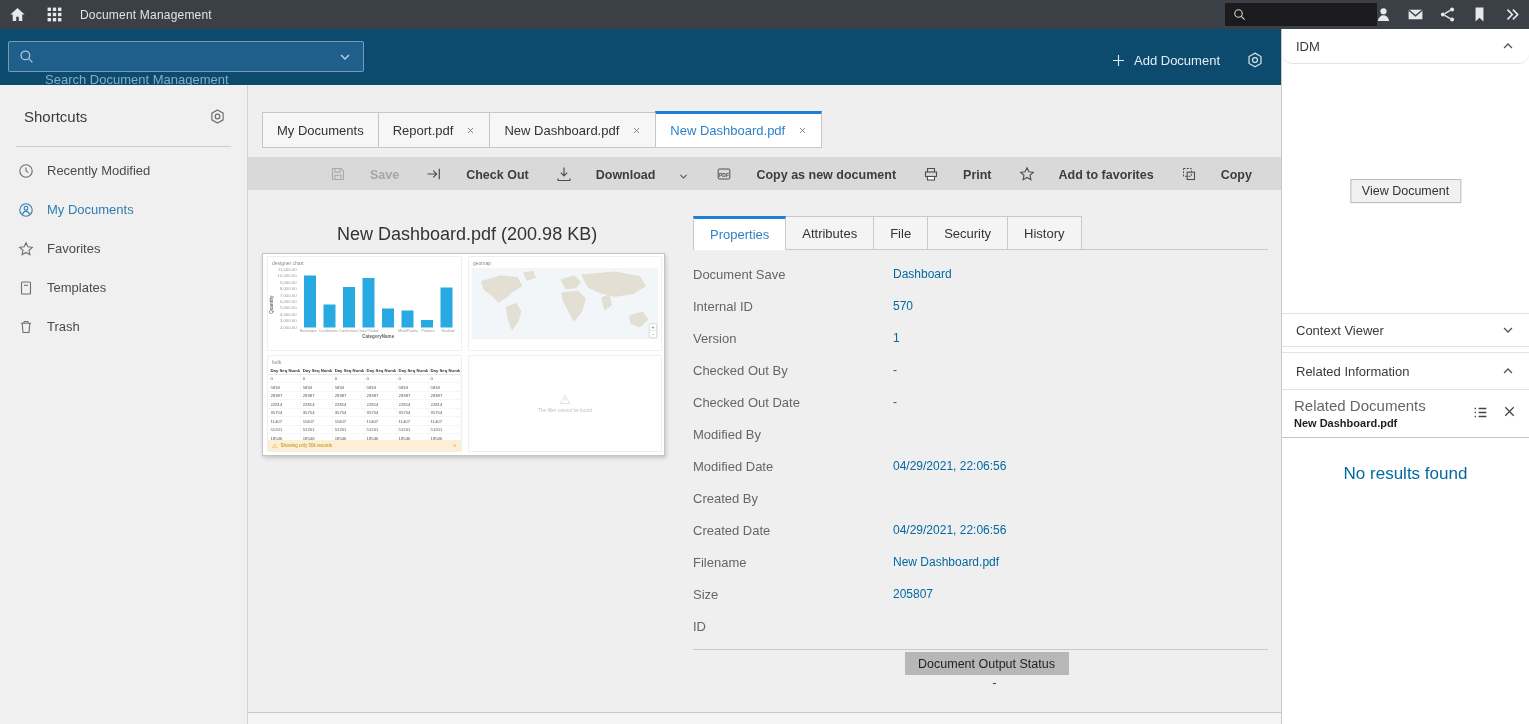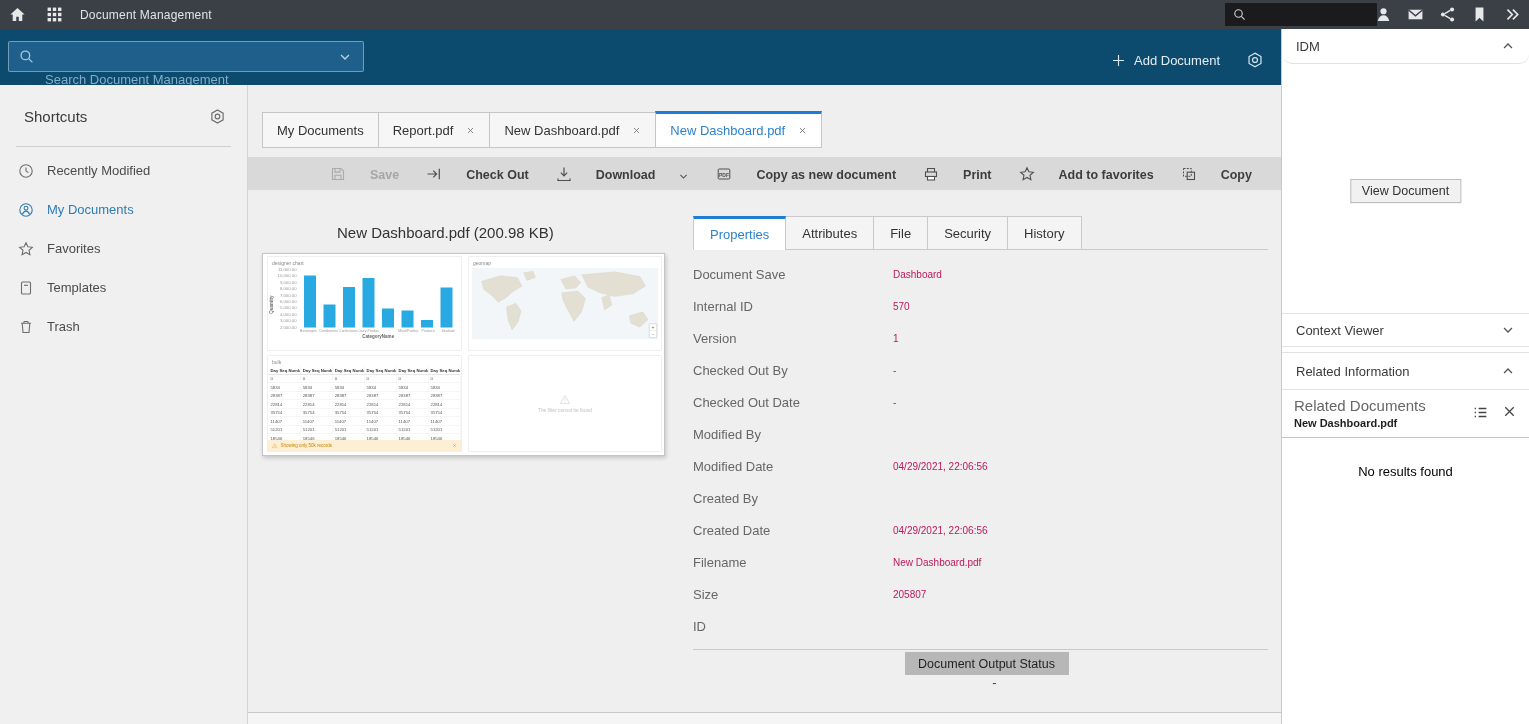--- a/index.html
+++ b/index.html
@@ -55,21 +55,21 @@
   .dtab.active{height:37px;background:#fff;border-top:3px solid #1e7ed6;color:#2e82c8;z-index:2;position:relative;}
   
   #toolbar{position:absolute;top:72px;left:0;right:0;height:33px;background:#d9d9d9;display:flex;align-items:center;padding-left:82px;box-sizing:border-box;gap:27px;}
   .tbar-btn{display:flex;align-items:flex-end;gap:24px;cursor:pointer;color:#3d3d3d;font-size:12.5px;font-weight:bold;white-space:nowrap;}
   .tbar-btn .tbar-ic{width:16px;height:16px;color:#4f4f4f;flex:none;}
   .tbar-btn .tbar-caret{width:11px;height:11px;color:#4f4f4f;margin-left:-1px;}
   .tbar-btn.disabled{color:#a6a6a6;cursor:default;}
   .tbar-btn.disabled .tbar-ic{color:#ababab;}
 
   
-  #preview-title{position:absolute;top:139px;left:89px;font-size:15px;color:#333;}
+  #preview-title{position:absolute;top:139px;left:89px;font-size:18px;color:#333;}
   #thumb{position:absolute;top:168px;left:14px;width:403px;height:203px;background:#fff;border:1px solid #c5c5c5;box-shadow:1px 2px 4px rgba(0,0,0,.18);box-sizing:border-box;overflow:hidden;}
   #thumb-inner{width:806px;height:406px;transform:scale(.5);transform-origin:0 0;box-sizing:border-box;padding:5px 9px;
                display:grid;grid-template-columns:388px 386px;grid-template-rows:188px 192px;gap:10px 14px;}
   .tpanel{border:1px solid #e0e0e0;background:#fff;position:relative;box-sizing:border-box;overflow:hidden;}
   .tpanel-title{font-size:10px;color:#8a8a8a;padding:6px 0 0 8px;}
   
   #dc-body{display:flex;margin-top:2px;height:152px;padding-right:6px;}
   #dc-ylab{width:13px;display:flex;align-items:center;justify-content:center;}
   #dc-ylab span{transform:rotate(-90deg);font-size:9px;font-weight:bold;color:#777;white-space:nowrap;}
   #dc-ticks{width:48px;display:flex;flex-direction:column;justify-content:space-between;align-items:flex-end;font-size:8.5px;color:#999;padding:0 4px 26px 0;box-sizing:border-box;}
@@ -101,21 +101,21 @@
   
   #props{position:absolute;left:445px;top:130px;width:575px;}
   #prop-tabs{display:flex;align-items:flex-end;height:34px;border-bottom:1px solid #c9c9c9;}
   .ptab{height:33px;box-sizing:border-box;background:#f4f4f4;border:1px solid #c9c9c9;border-bottom:none;display:flex;align-items:center;
         padding:0 16px;font-size:13px;color:#333;cursor:pointer;margin-left:-1px;}
   .ptab:first-child{margin-left:0;}
   .ptab.active{height:34px;background:#fff;border-top:3px solid #1e7ed6;color:#2e82c8;margin-bottom:-1px;position:relative;z-index:2;}
   #prop-fields{margin-top:8px;}
   .prow{height:32px;display:flex;align-items:center;}
   .prow .plabel{flex:0 0 200px;color:#666;font-size:13px;}
-  .prow .pvalue{color:#be185d;font-size:10px;}
+  .prow .pvalue{color:#0369a1;font-size:12px;}
   #props-divider{margin-top:7px;border-top:1px solid #c9c9c9;}
   #output-row{height:44px;display:flex;align-items:center;margin-top:2px;flex-direction:column;}
   #output-btn{width:164px;height:23px;background:#b7b7b7;color:#1f1f1f;font-size:12.5px;display:flex;align-items:center;justify-content:center;cursor:pointer;margin-left:12px;}
   #output-val{margin-left:28px;color:#3f3f3f;font-size:13px;}
   #main-bottom-line{position:absolute;top:627px;left:0;right:0;border-top:1px solid #c9c9c9;background:#f5f5f5;height:12px;}
 
   
   #rightpanel{position:absolute;left:1281px;top:29px;width:248px;height:695px;background:#fff;border-left:1px solid #c9c9c9;box-sizing:border-box;}
   .rp-head{position:absolute;left:0;right:0;display:flex;align-items:center;justify-content:space-between;padding:0 14px;box-sizing:border-box;cursor:pointer;}
   .rp-title{font-size:13px;color:#3a3a3a;}
@@ -123,21 +123,21 @@
   #rp-idm{top:0;height:35px;border-bottom:1px solid #e2e2e2;border-radius:10px;}
   #view-doc-btn{position:absolute;top:150px;left:50%;transform:translateX(-50%);height:22px;padding:0 11px;background:#f1f1f1;border:1px solid #bdbdbd;font-size:12.5px;color:#333;display:flex;align-items:center;cursor:pointer;box-shadow:0 1px 1px rgba(0,0,0,.08);}
   #rp-cv{top:284px;height:34px;border-top:1px solid #e2e2e2;border-bottom:1px solid #e2e2e2;}
   #rp-ri{top:323px;height:38px;border-top:1px solid #e2e2e2;border-bottom:1px solid #e2e2e2;}
   #rd-head{position:absolute;top:361px;left:0;right:0;height:47px;}
   #rd-title{position:absolute;left:12px;top:7px;font-size:15px;color:#666;}
   #rd-subtitle{position:absolute;left:12px;top:27px;font-size:11px;color:#1f1f1f;font-weight:bold;}
   #rd-list-ic{position:absolute;right:40px;top:14px;width:17px;height:17px;color:#444;cursor:pointer;}
   #rd-close-ic{position:absolute;right:12px;top:14px;width:15px;height:15px;color:#444;cursor:pointer;}
   #rd-content{position:absolute;top:408px;left:0;right:0;bottom:0;border-top:1px solid #c4c4c4;background:#fff;text-align:center;}
-  #rd-empty{margin-top:26px;font-size:13px;color:#000000;}
+  #rd-empty{margin-top:26px;font-size:17px;color:#0369a1;}
 </style>
 </head>
 <body>
 
 <div id="topbar">
   <span class="tb-ic" id="tb-home">
       <svg viewBox="0 0 16 16">
         <path d="M8 1.8L1.3 8h2.2v6h3.3v-4h2.4v4h3.3V8h2.2z" fill="currentColor"></path>
       </svg>
     </span>

